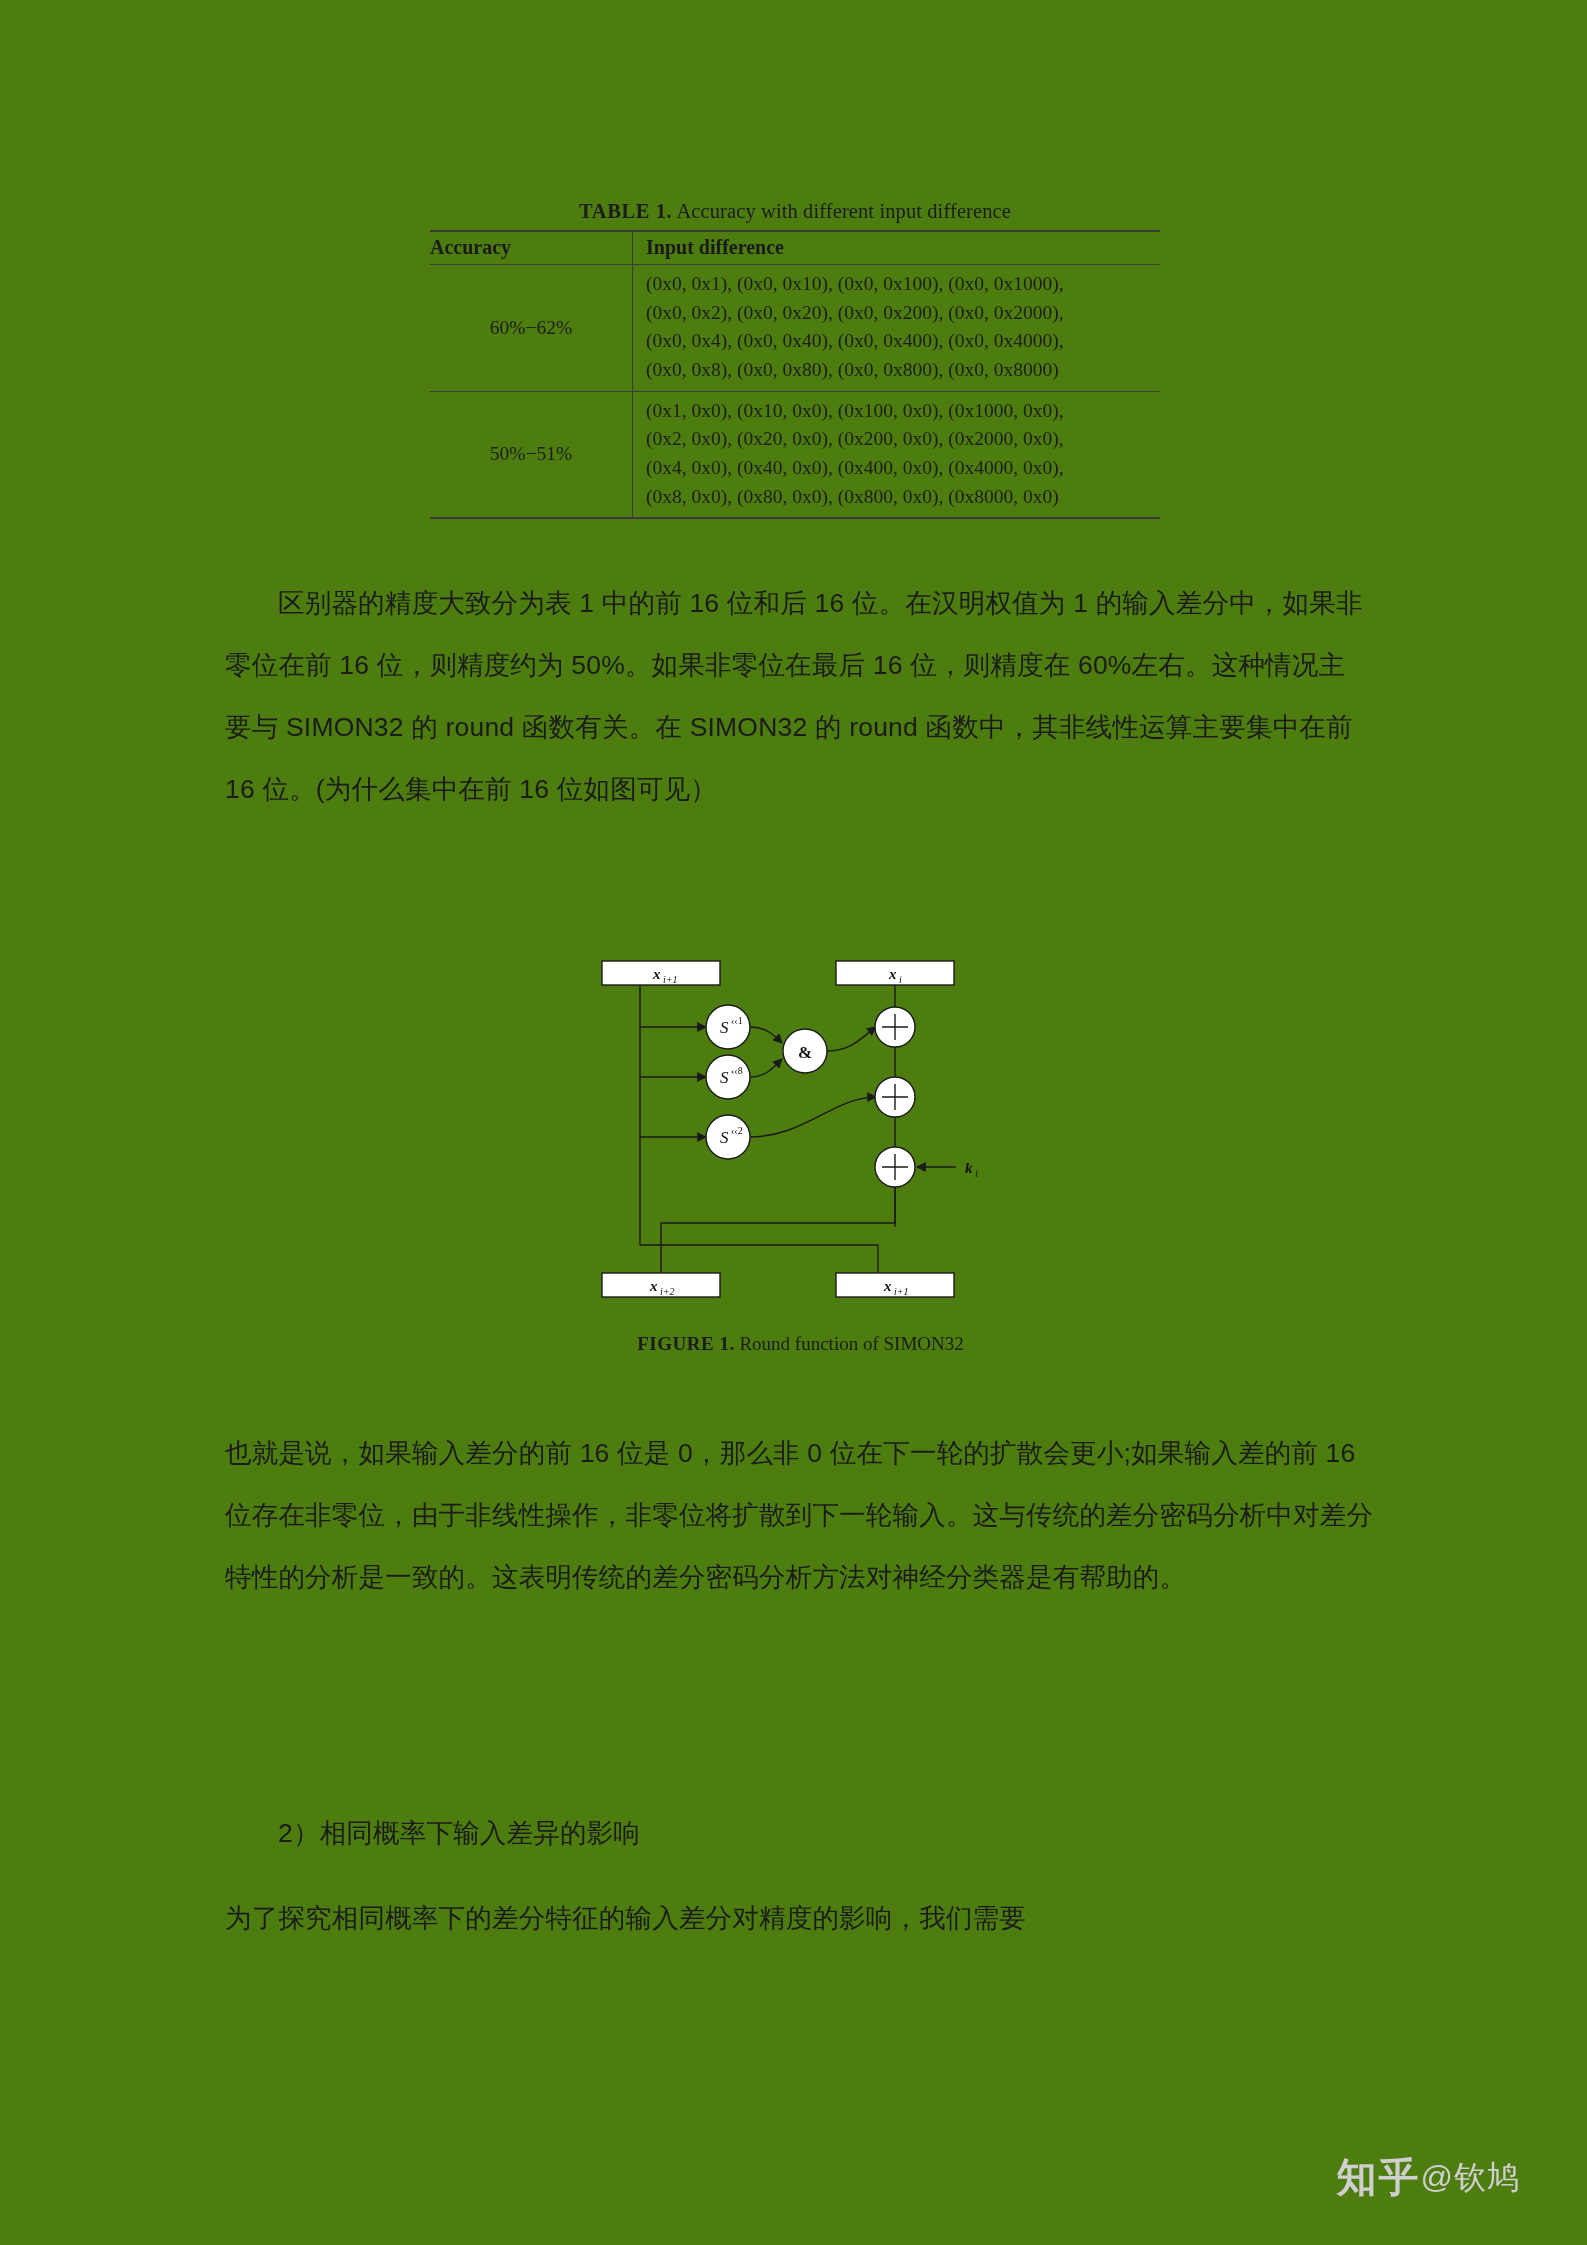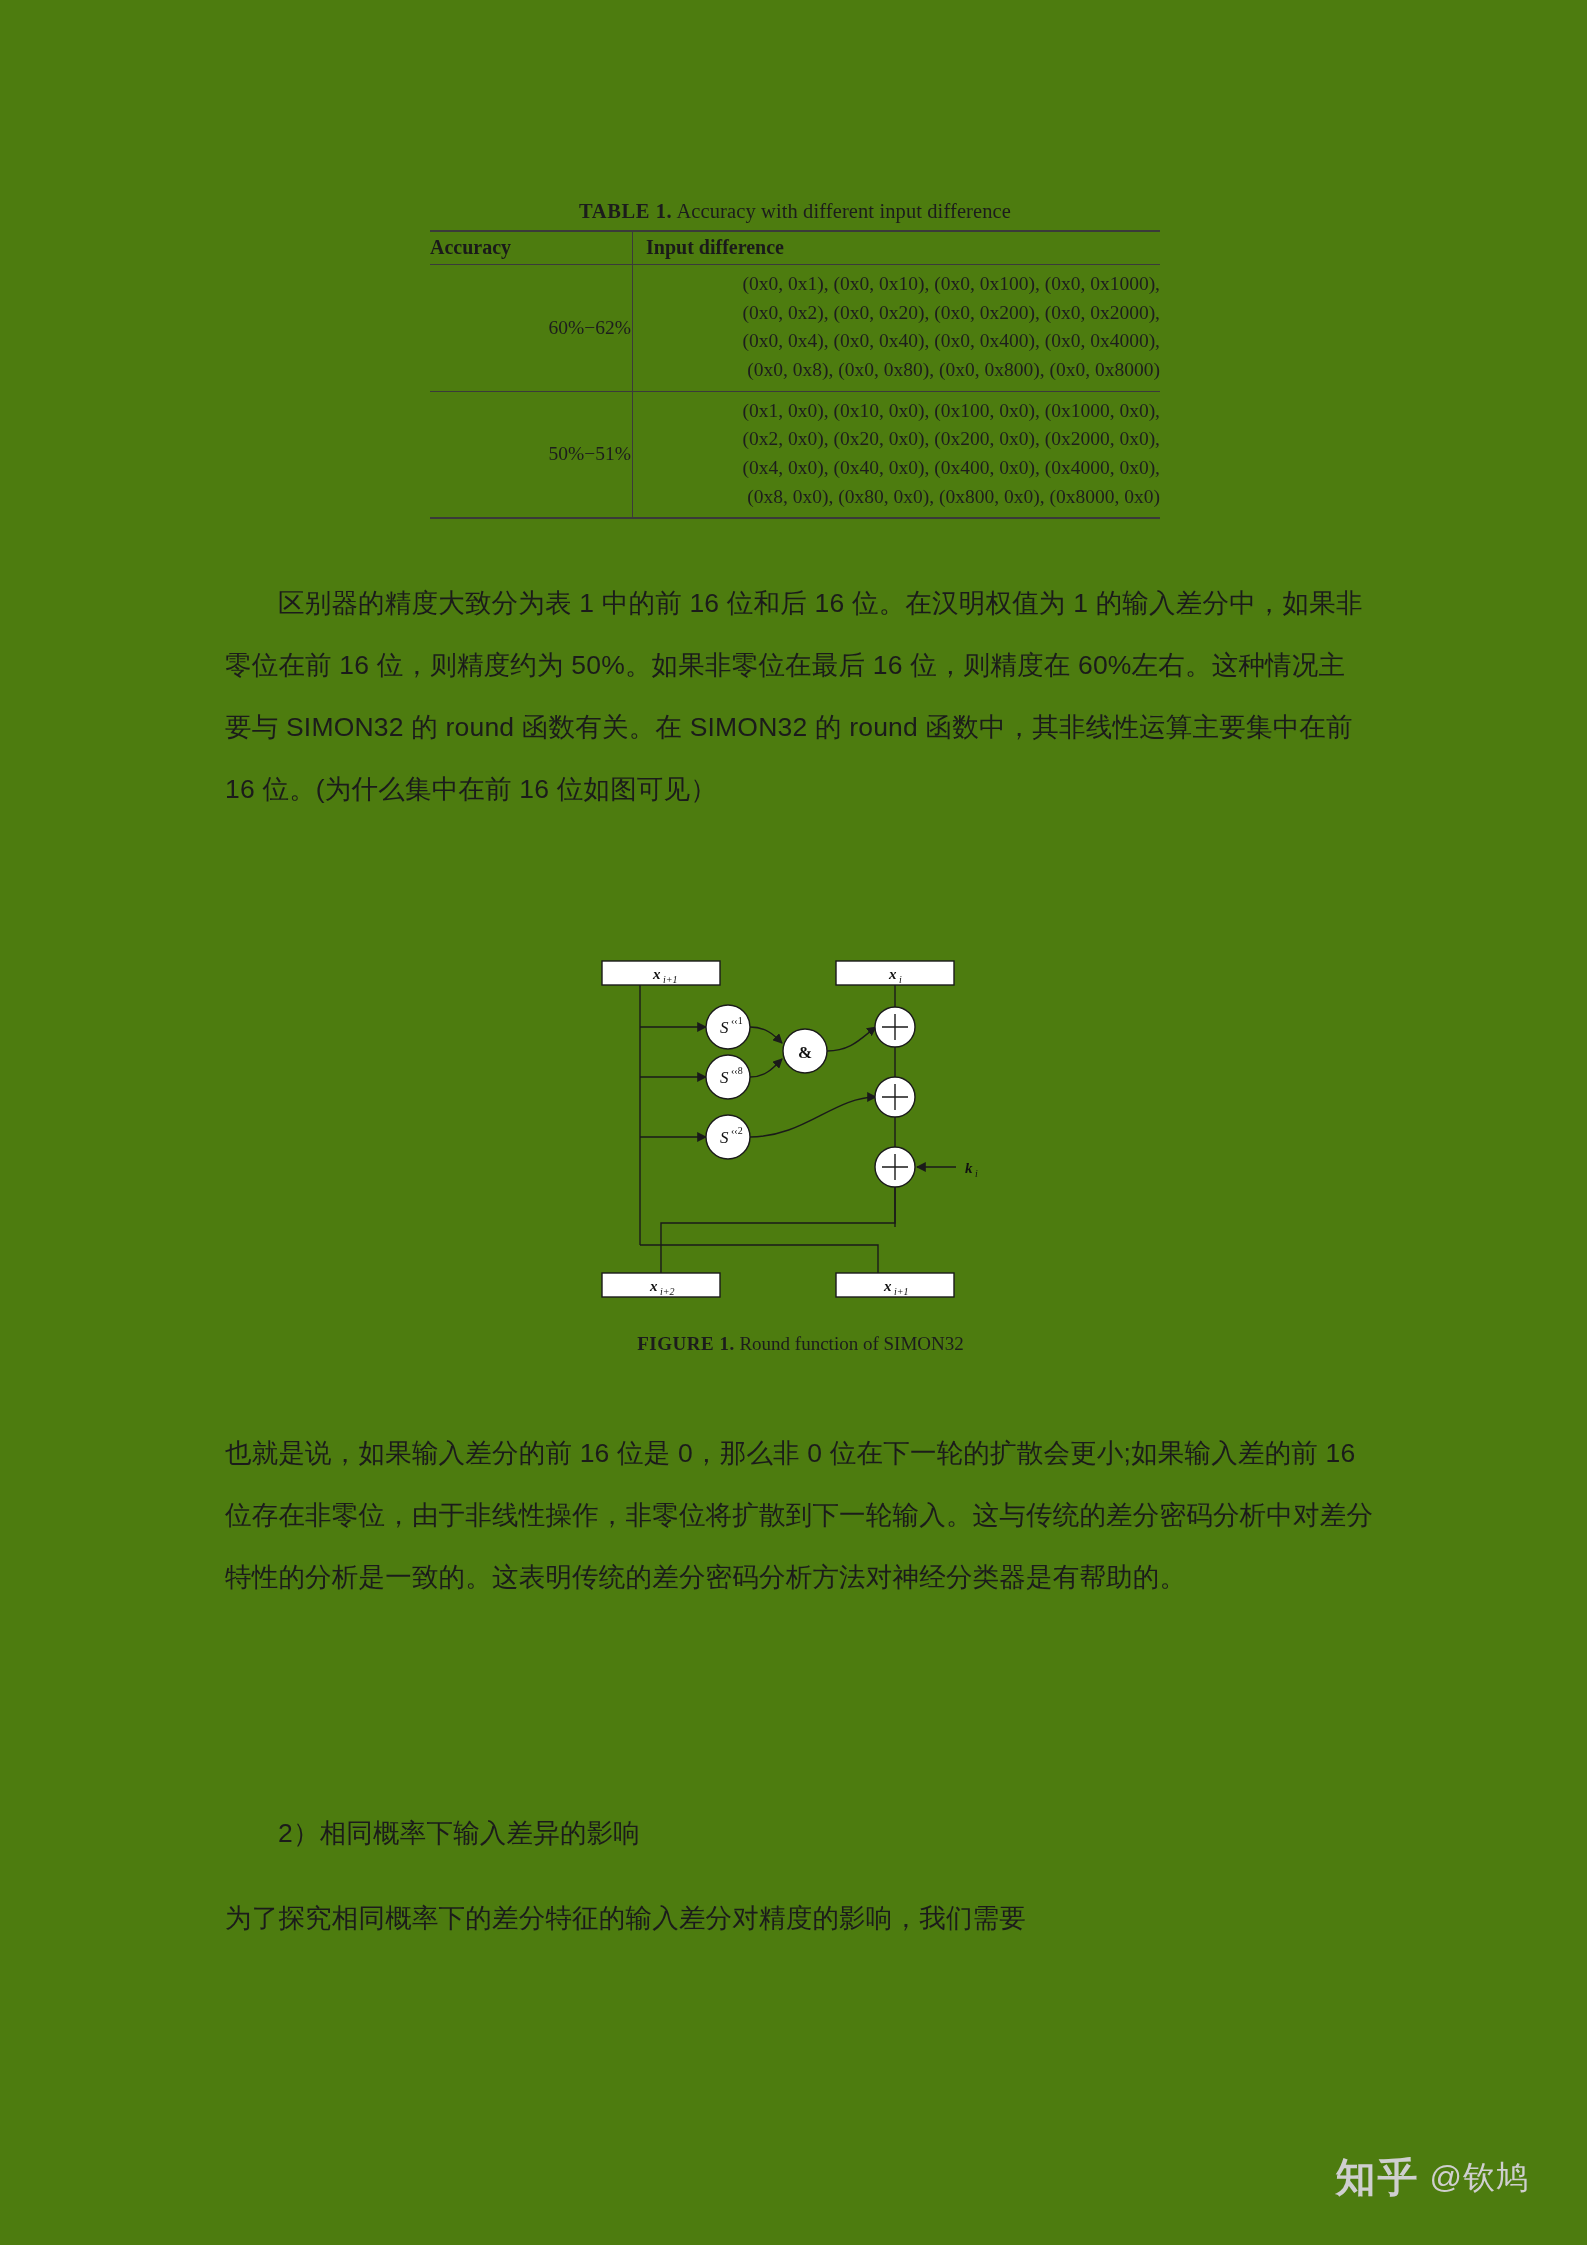--- a/index.html
+++ b/index.html
@@ -62,21 +62,20 @@
     border-right: 1.1px solid #3a3a3a;
   }
   th.col-diff {
     text-align: left;
     padding-left: 13px !important;
   }
   table.acc tbody td {
     font-size: 19.5px;
     color: #1d1d1d;
     vertical-align: middle;
-    text-align: right;
   }
   td.acc-cell {
     width: 200px;
     text-align: center;
     border-right: 1.1px solid #3a3a3a;
     white-space: nowrap;
   }
   td.diff-cell {
     padding: 5px 0 6px 13px;
     line-height: 1.47;
@@ -123,25 +122,24 @@
     font-family: "Liberation Serif", "DejaVu Serif", serif;
     font-size: 19px;
     color: #1c1c1c;
     padding-left: 14px;
   }
   .fig-caption b { font-weight: bold; letter-spacing: 0.5px; }
 
   
   .watermark {
     position: absolute;
-    right: 58px;
+    right: 67px;
     bottom: 40px;
     display: flex;
     align-items: center;
-    gap: 10px;
     color: #c9c9c9;
   }
   .wm-logo {
     font-family: "Liberation Sans", "DejaVu Sans", sans-serif;
     font-size: 40px;
     font-weight: bold;
     color: #cfcfcf;
     letter-spacing: 2px;
   }
   .wm-at {

